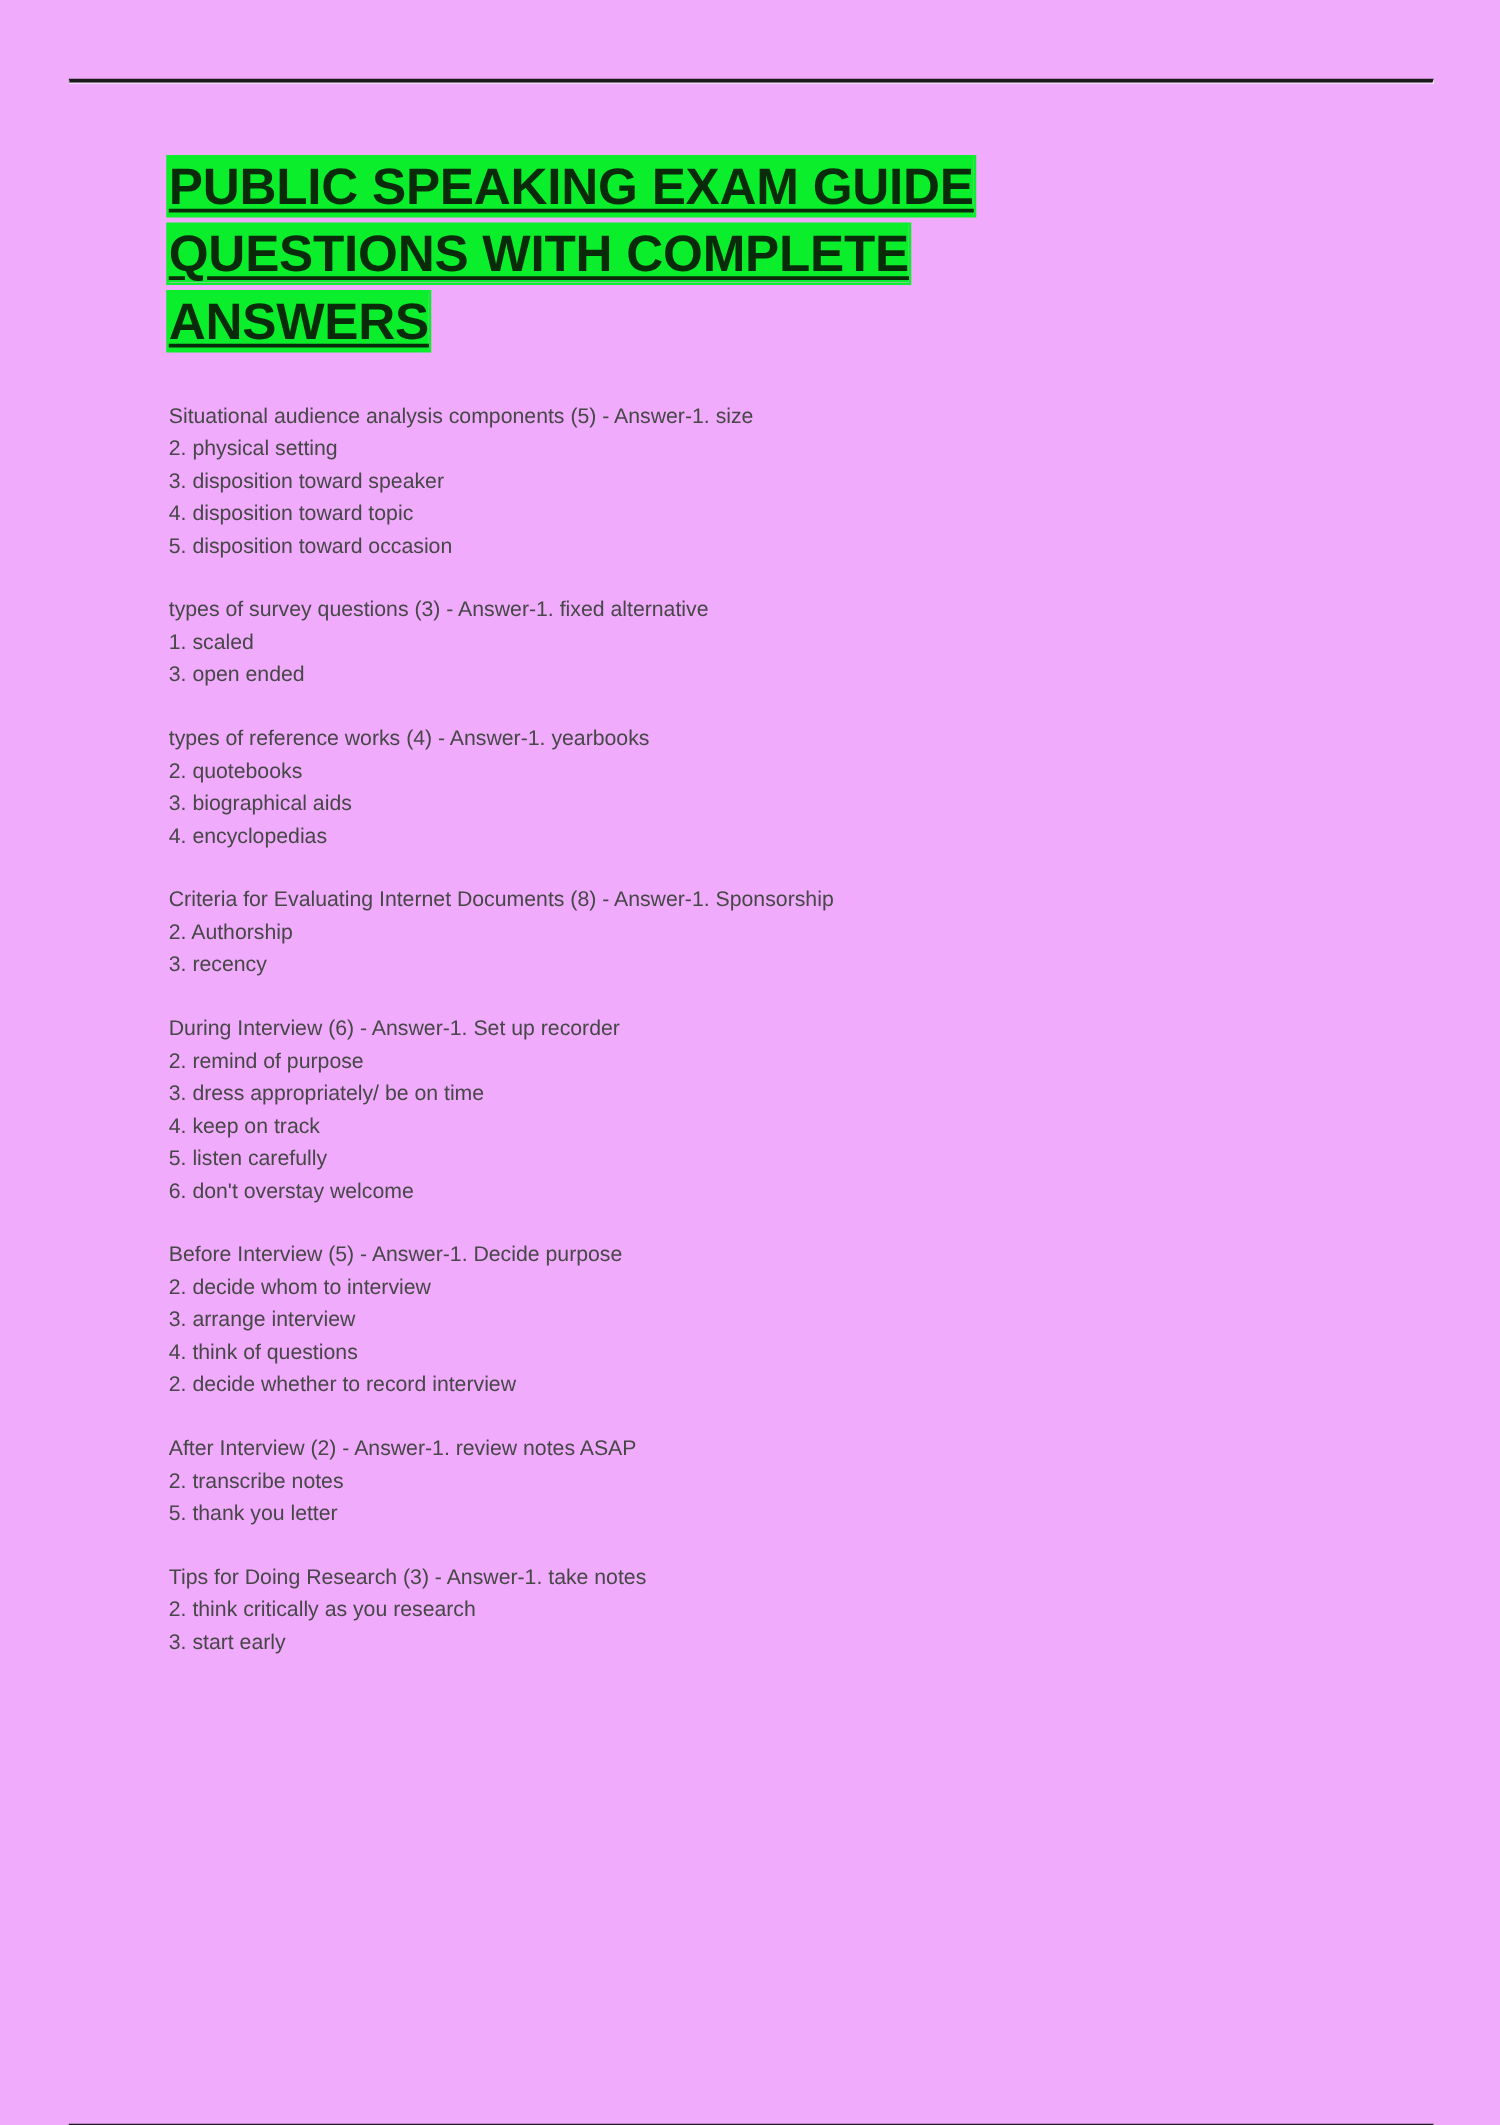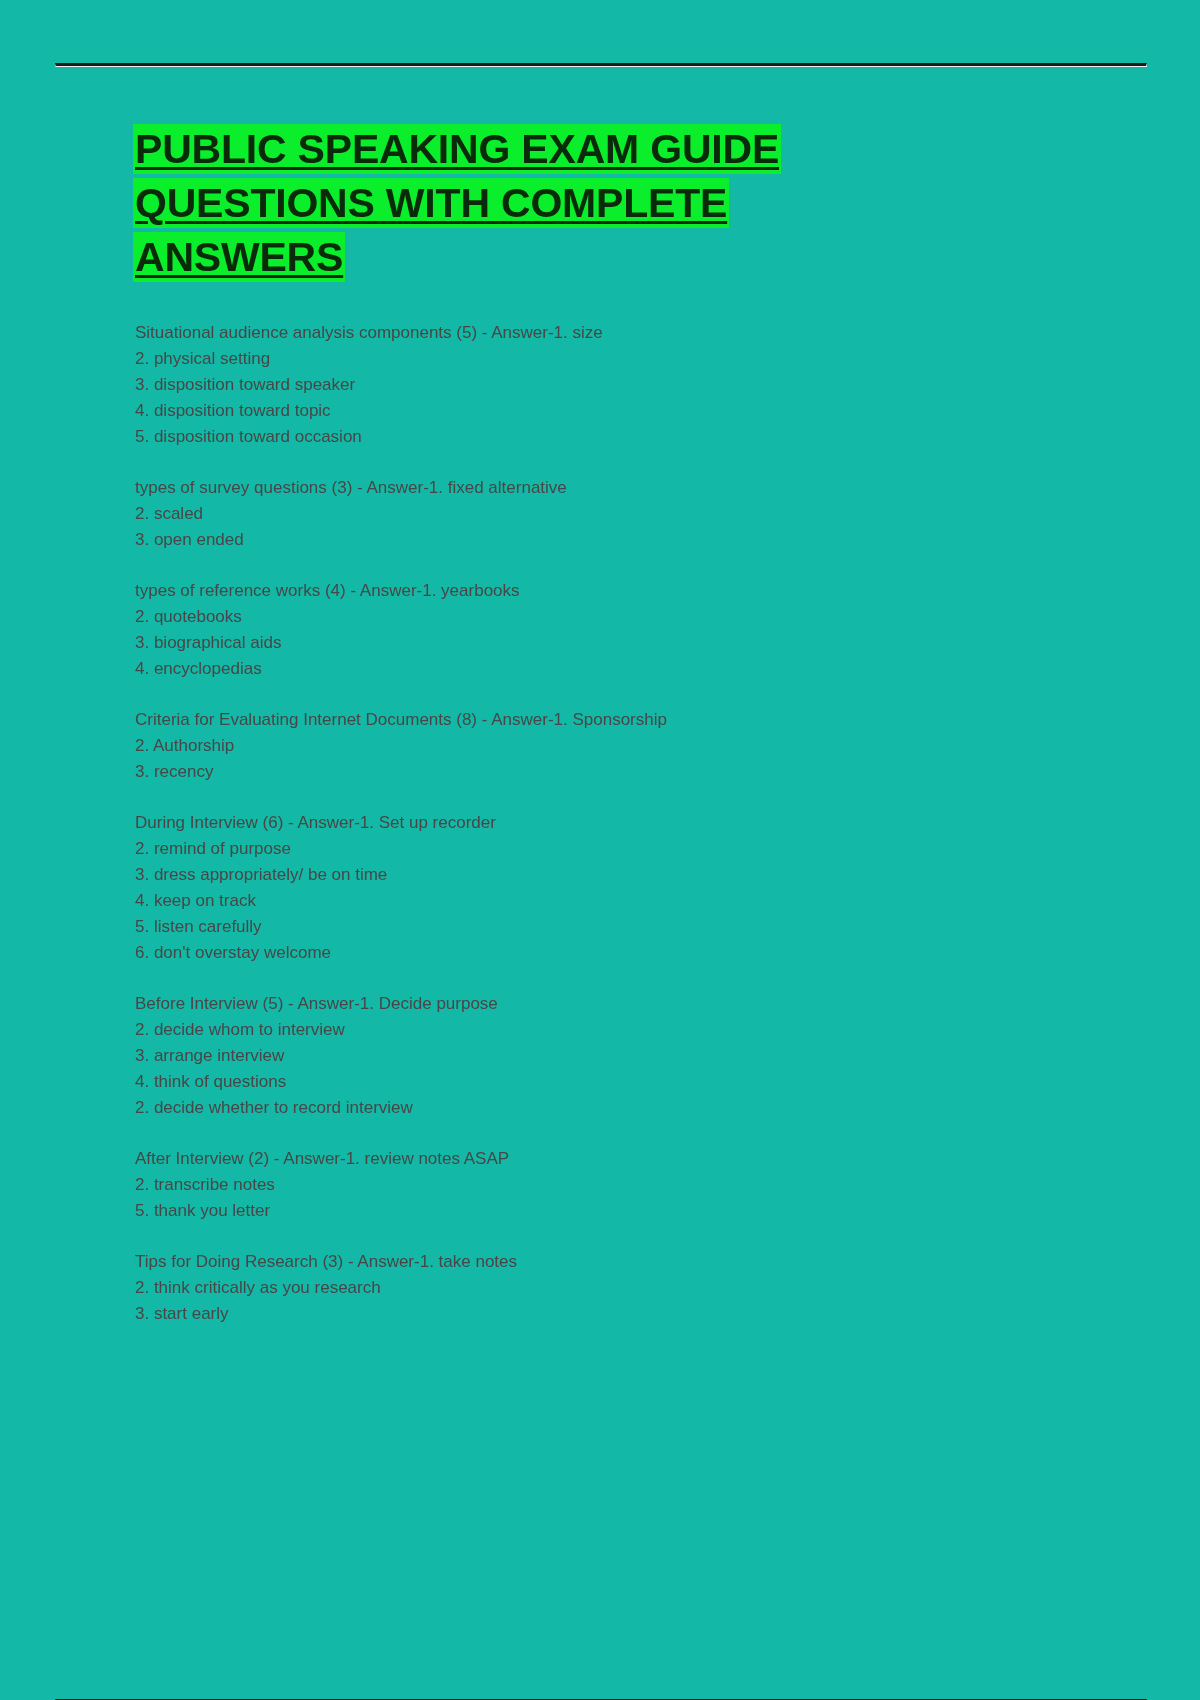--- a/index.html
+++ b/index.html
@@ -9,21 +9,21 @@
     background: #ffffff;
   }
   body {
     font-family: "Liberation Sans", sans-serif;
     -webkit-font-smoothing: antialiased;
   }
   .page {
     position: relative;
     width: 1200px;
     height: 1700px;
-    background: #14b8a6;
+    background: #f0abfc;
     overflow: hidden;
     box-sizing: border-box;
   }
   .rule {
     position: absolute;
     left: 55px;
     width: 1090px;
     height: 0;
     border-top: 3px solid #1b1b1b;
   }
@@ -92,21 +92,21 @@
       <div class="section">
         <div class="line">Situational audience analysis components (5) - Answer-1. size</div>
         <div class="line">2. physical setting</div>
         <div class="line">3. disposition toward speaker</div>
         <div class="line">4. disposition toward topic</div>
         <div class="line">5. disposition toward occasion</div>
       </div>
 
       <div class="section">
         <div class="line">types of survey questions (3) - Answer-1. fixed alternative</div>
-        <div class="line">2. scaled</div>
+        <div class="line">1. scaled</div>
         <div class="line">3. open ended</div>
       </div>
 
       <div class="section">
         <div class="line">types of reference works (4) - Answer-1. yearbooks</div>
         <div class="line">2. quotebooks</div>
         <div class="line">3. biographical aids</div>
         <div class="line">4. encyclopedias</div>
       </div>
 

